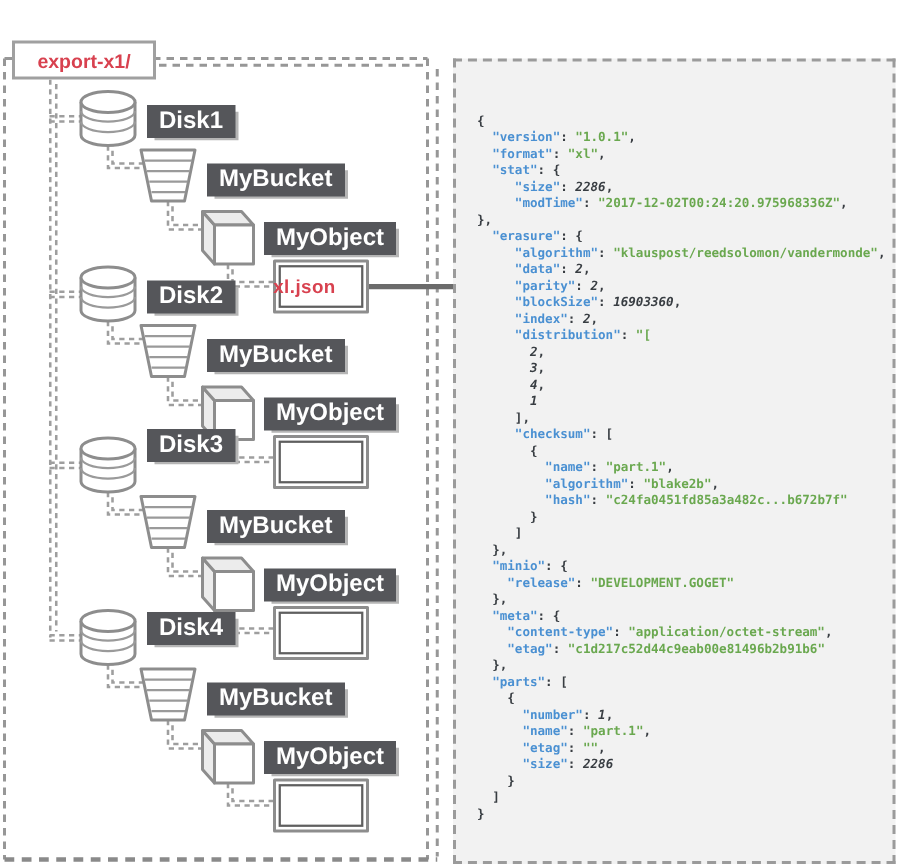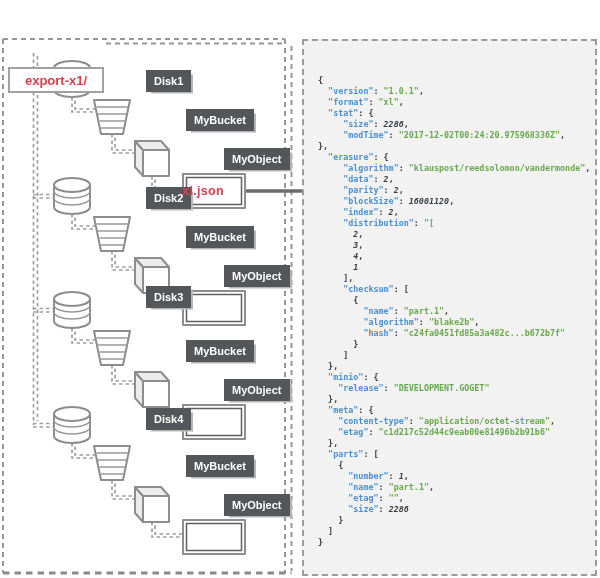--- a/index.html
+++ b/index.html
@@ -12,26 +12,26 @@
   .ln{fill:none;stroke:#9e9e9e;stroke-width:1.7;stroke-dasharray:3.5 3;}
   .bd{fill:none;stroke:#979797;stroke-width:2;stroke-dasharray:5 4;}
   .bdt{fill:none;stroke:#8a8a8a;stroke-width:3;stroke-dasharray:6.5 5;}
   .sh{fill:#fff;stroke:#8d8d8d;stroke-width:2;stroke-linejoin:round;}
   .shf{fill:#ececec;stroke:#8d8d8d;stroke-width:2;stroke-linejoin:round;}
   .st{fill:none;stroke:#9a9a9a;stroke-width:1.5;}
   .in{fill:none;stroke:#5f5f5f;stroke-width:1.5;}
   .solid{fill:none;stroke:#6b6b6b;stroke-width:3.5;}
   
   .tag{position:absolute;background:var(--label-bg,#55565a);color:#fff;
-       font-size:11px;font-weight:700;line-height:14px;padding:4px 8px;
-       box-shadow:3.5px 3px 0 -1.5px #b5b5b5;white-space:nowrap;margin-left:48px;}
+       font-size:16px;font-weight:700;line-height:14px;padding:4px 8px;
+       box-shadow:3.5px 3px 0 -1.5px #b5b5b5;white-space:nowrap;}
   .rootbox{position:absolute;left:8px;top:27px;width:96px;height:26px;
        background:#fff;border:2px solid #a0a0a0;box-sizing:border-box;
        display:flex;align-items:center;justify-content:center;
-       color:var(--accent-red,#d8414f);font-size:13px;font-weight:700;margin-top:40px;}
+       color:var(--accent-red,#d8414f);font-size:13px;font-weight:700;}
   .filelabel{position:absolute;left:183px;top:174px;width:40px;height:34px;
        display:flex;align-items:center;justify-content:center;
        color:var(--accent-red,#d8414f);font-size:12.5px;font-weight:700;letter-spacing:.3px;}
   
   .codepanel{position:absolute;left:302px;top:39px;width:295px;height:537px;
        box-sizing:border-box;border:2px dashed #9b9b9b;background:var(--panel-bg,#f2f2f2);
        overflow:hidden;}
   .codepanel pre{margin:0;padding:34px 6px 0 14px;white-space:pre;
        font-family:"DejaVu Sans Mono",monospace;font-size:8.4px;line-height:11px;
        font-weight:700;color:var(--code-dark,#383d42);}
@@ -123,21 +123,21 @@
 <span>  <span class="jk">"version"</span>: <span class="js">"1.0.1"</span>,</span>
 <span>  <span class="jk">"format"</span>: <span class="js">"xl"</span>,</span>
 <span>  <span class="jk">"stat"</span>: {</span>
 <span>     <span class="jk">"size"</span>: <span class="jn">2286</span>,</span>
 <span>     <span class="jk">"modTime"</span>: <span class="js">"2017-12-02T00:24:20.975968336Z"</span>,</span>
 <span>},</span>
 <span>  <span class="jk">"erasure"</span>: {</span>
 <span>     <span class="jk">"algorithm"</span>: <span class="js">"klauspost/reedsolomon/vandermonde"</span>,</span>
 <span>     <span class="jk">"data"</span>: <span class="jn">2</span>,</span>
 <span>     <span class="jk">"parity"</span>: <span class="jn">2</span>,</span>
-<span>     <span class="jk">"blockSize"</span>: <span class="jn">16001120</span>,</span>
+<span>     <span class="jk">"blockSize"</span>: <span class="jn">16903360</span>,</span>
 <span>     <span class="jk">"index"</span>: <span class="jn">2</span>,</span>
 <span>     <span class="jk">"distribution"</span>: <span class="js">"[</span></span>
 <span>       <span class="jn">2</span>,</span>
 <span>       <span class="jn">3</span>,</span>
 <span>       <span class="jn">4</span>,</span>
 <span>       <span class="jn">1</span></span>
 <span>     ],</span>
 <span>     <span class="jk">"checksum"</span>: [</span>
 <span>       {</span>
 <span>         <span class="jk">"name"</span>: <span class="js">"part.1"</span>,</span>

